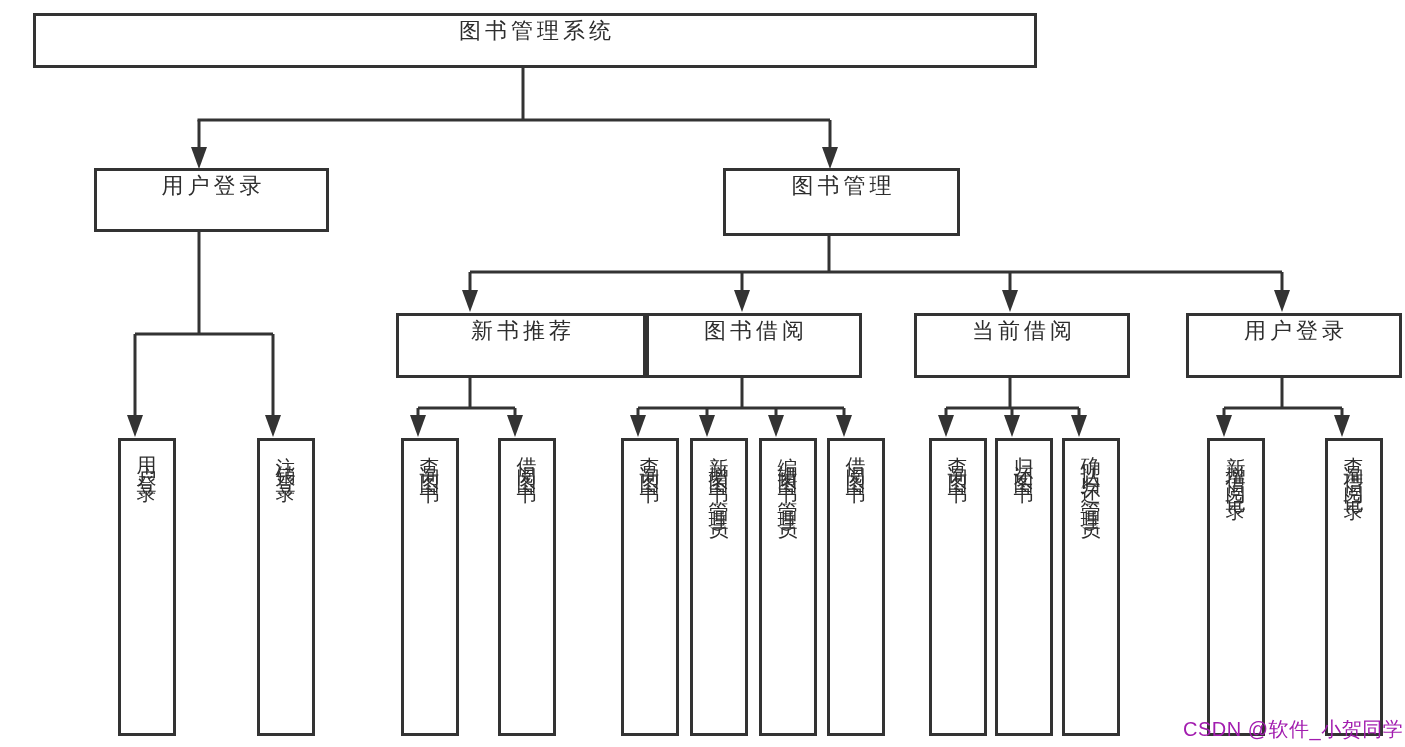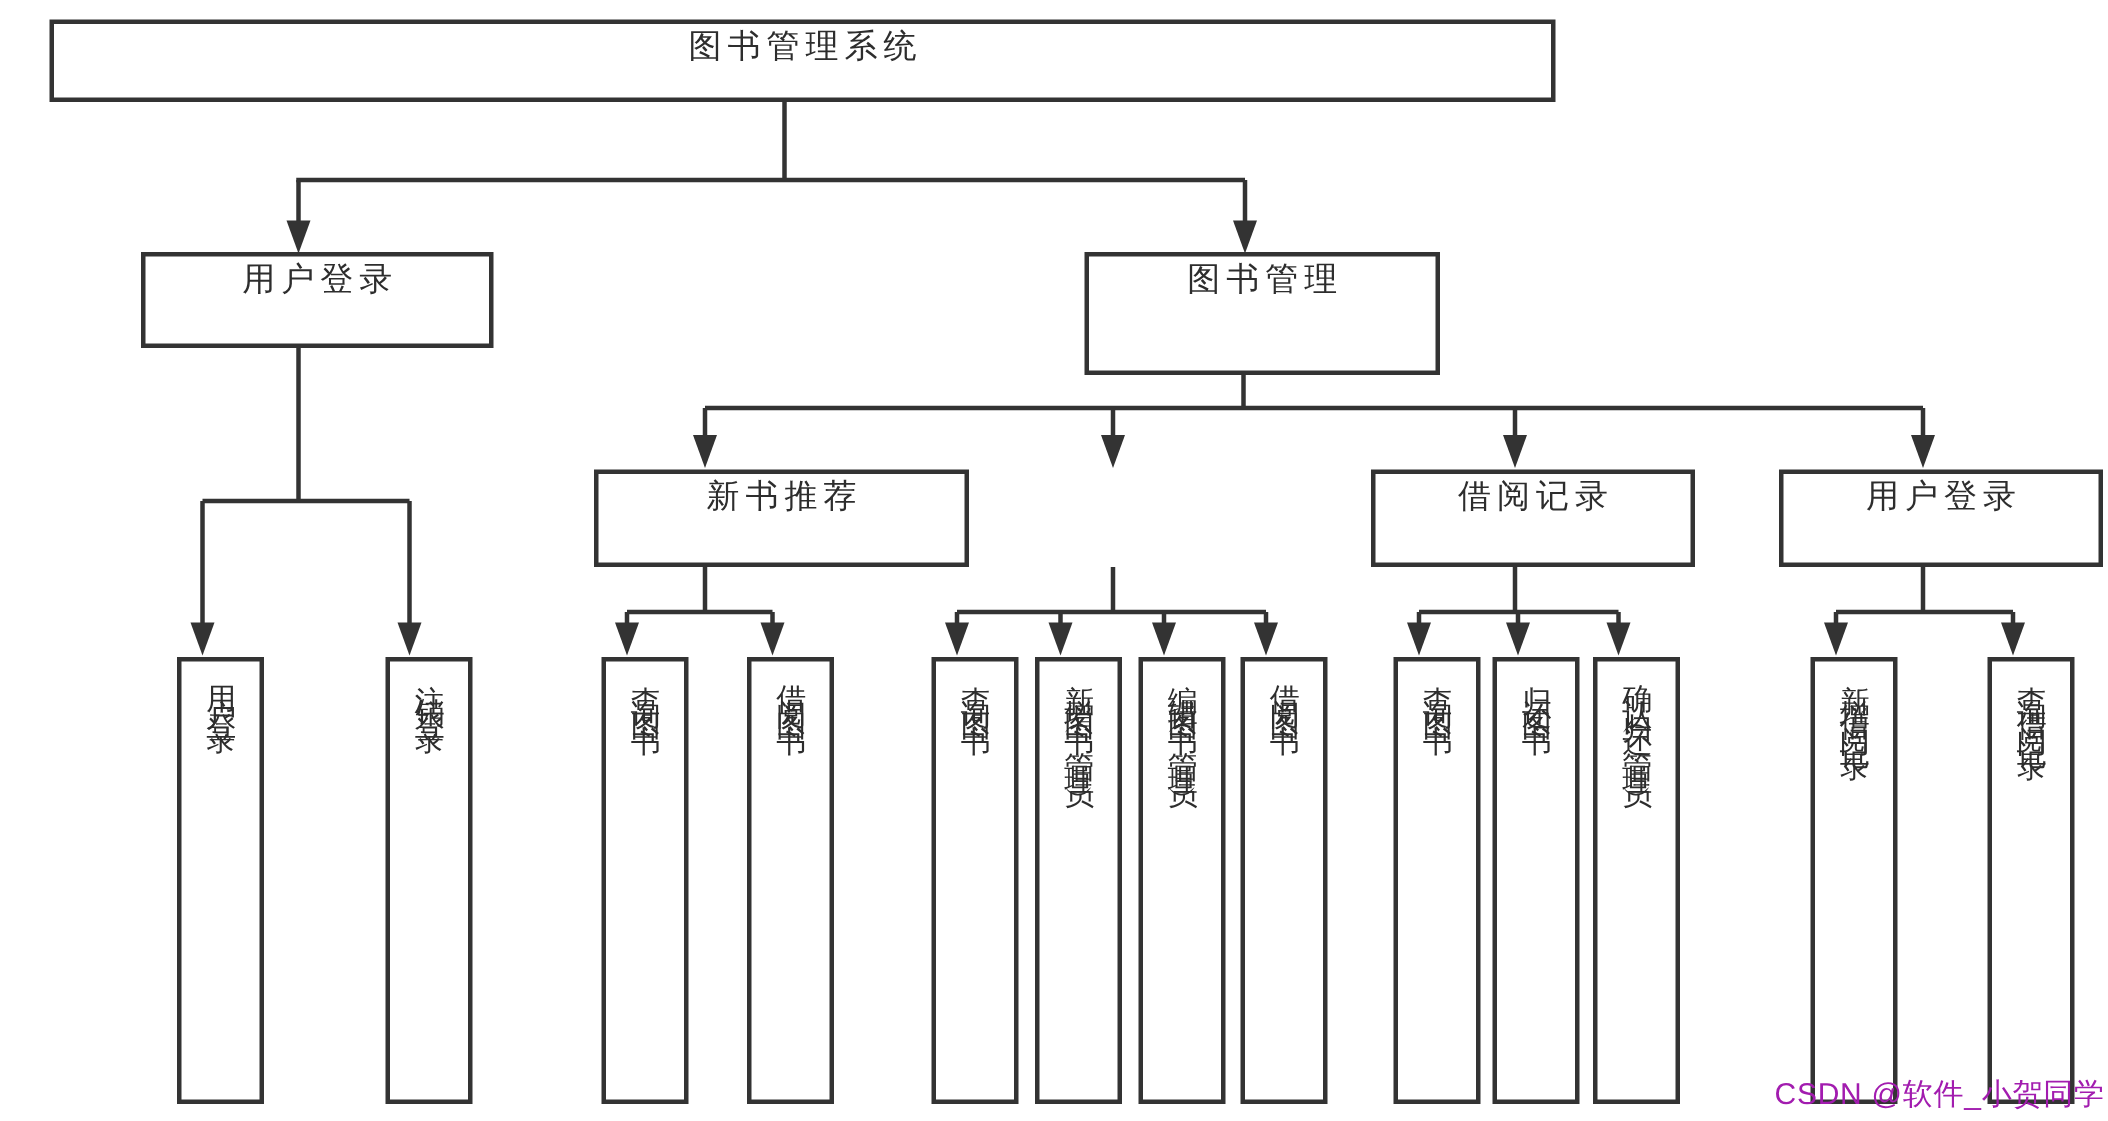--- a/index.html
+++ b/index.html
@@ -126,29 +126,32 @@
     </g>
   </svg>
 
   <div class="node" style="left:21px; top:13px; width:1004px; height:55px;">
     <span class="h-label">图书管理系统</span>
   </div>
 
   <div class="node" style="left:82px; top:168px; width:235px; height:64px;">
     <span class="h-label">用户登录</span>
   </div>
-  <div class="node" style="left:711px; top:168px; width:237px; height:82px;">
+  <div class="node" style="left:711px; top:168px; width:237px; height:68px;">
     <span class="h-label">图书管理</span>
   </div>
 
   <div class="node" style="left:384px; top:313px; width:250px; height:65px;">
     <span class="h-label">新书推荐</span>
   </div>
+  <div class="node" style="left:634px; top:313px; width:216px; height:65px;">
+    <span class="h-label">图书借阅</span>
+  </div>
   <div class="node" style="left:902px; top:313px; width:216px; height:65px;">
-    <span class="h-label">借阅记录</span>
+    <span class="h-label">当前借阅</span>
   </div>
   <div class="node" style="left:1174px; top:313px; width:216px; height:65px;">
     <span class="h-label">用户登录</span>
   </div>
 
   <div class="node" style="left:106px; top:438px; width:58px; height:298px;">
     <span class="v-label">用户登录</span>
   </div>
   <div class="node" style="left:245px; top:438px; width:58px; height:298px;">
     <span class="v-label">注销登录</span>

